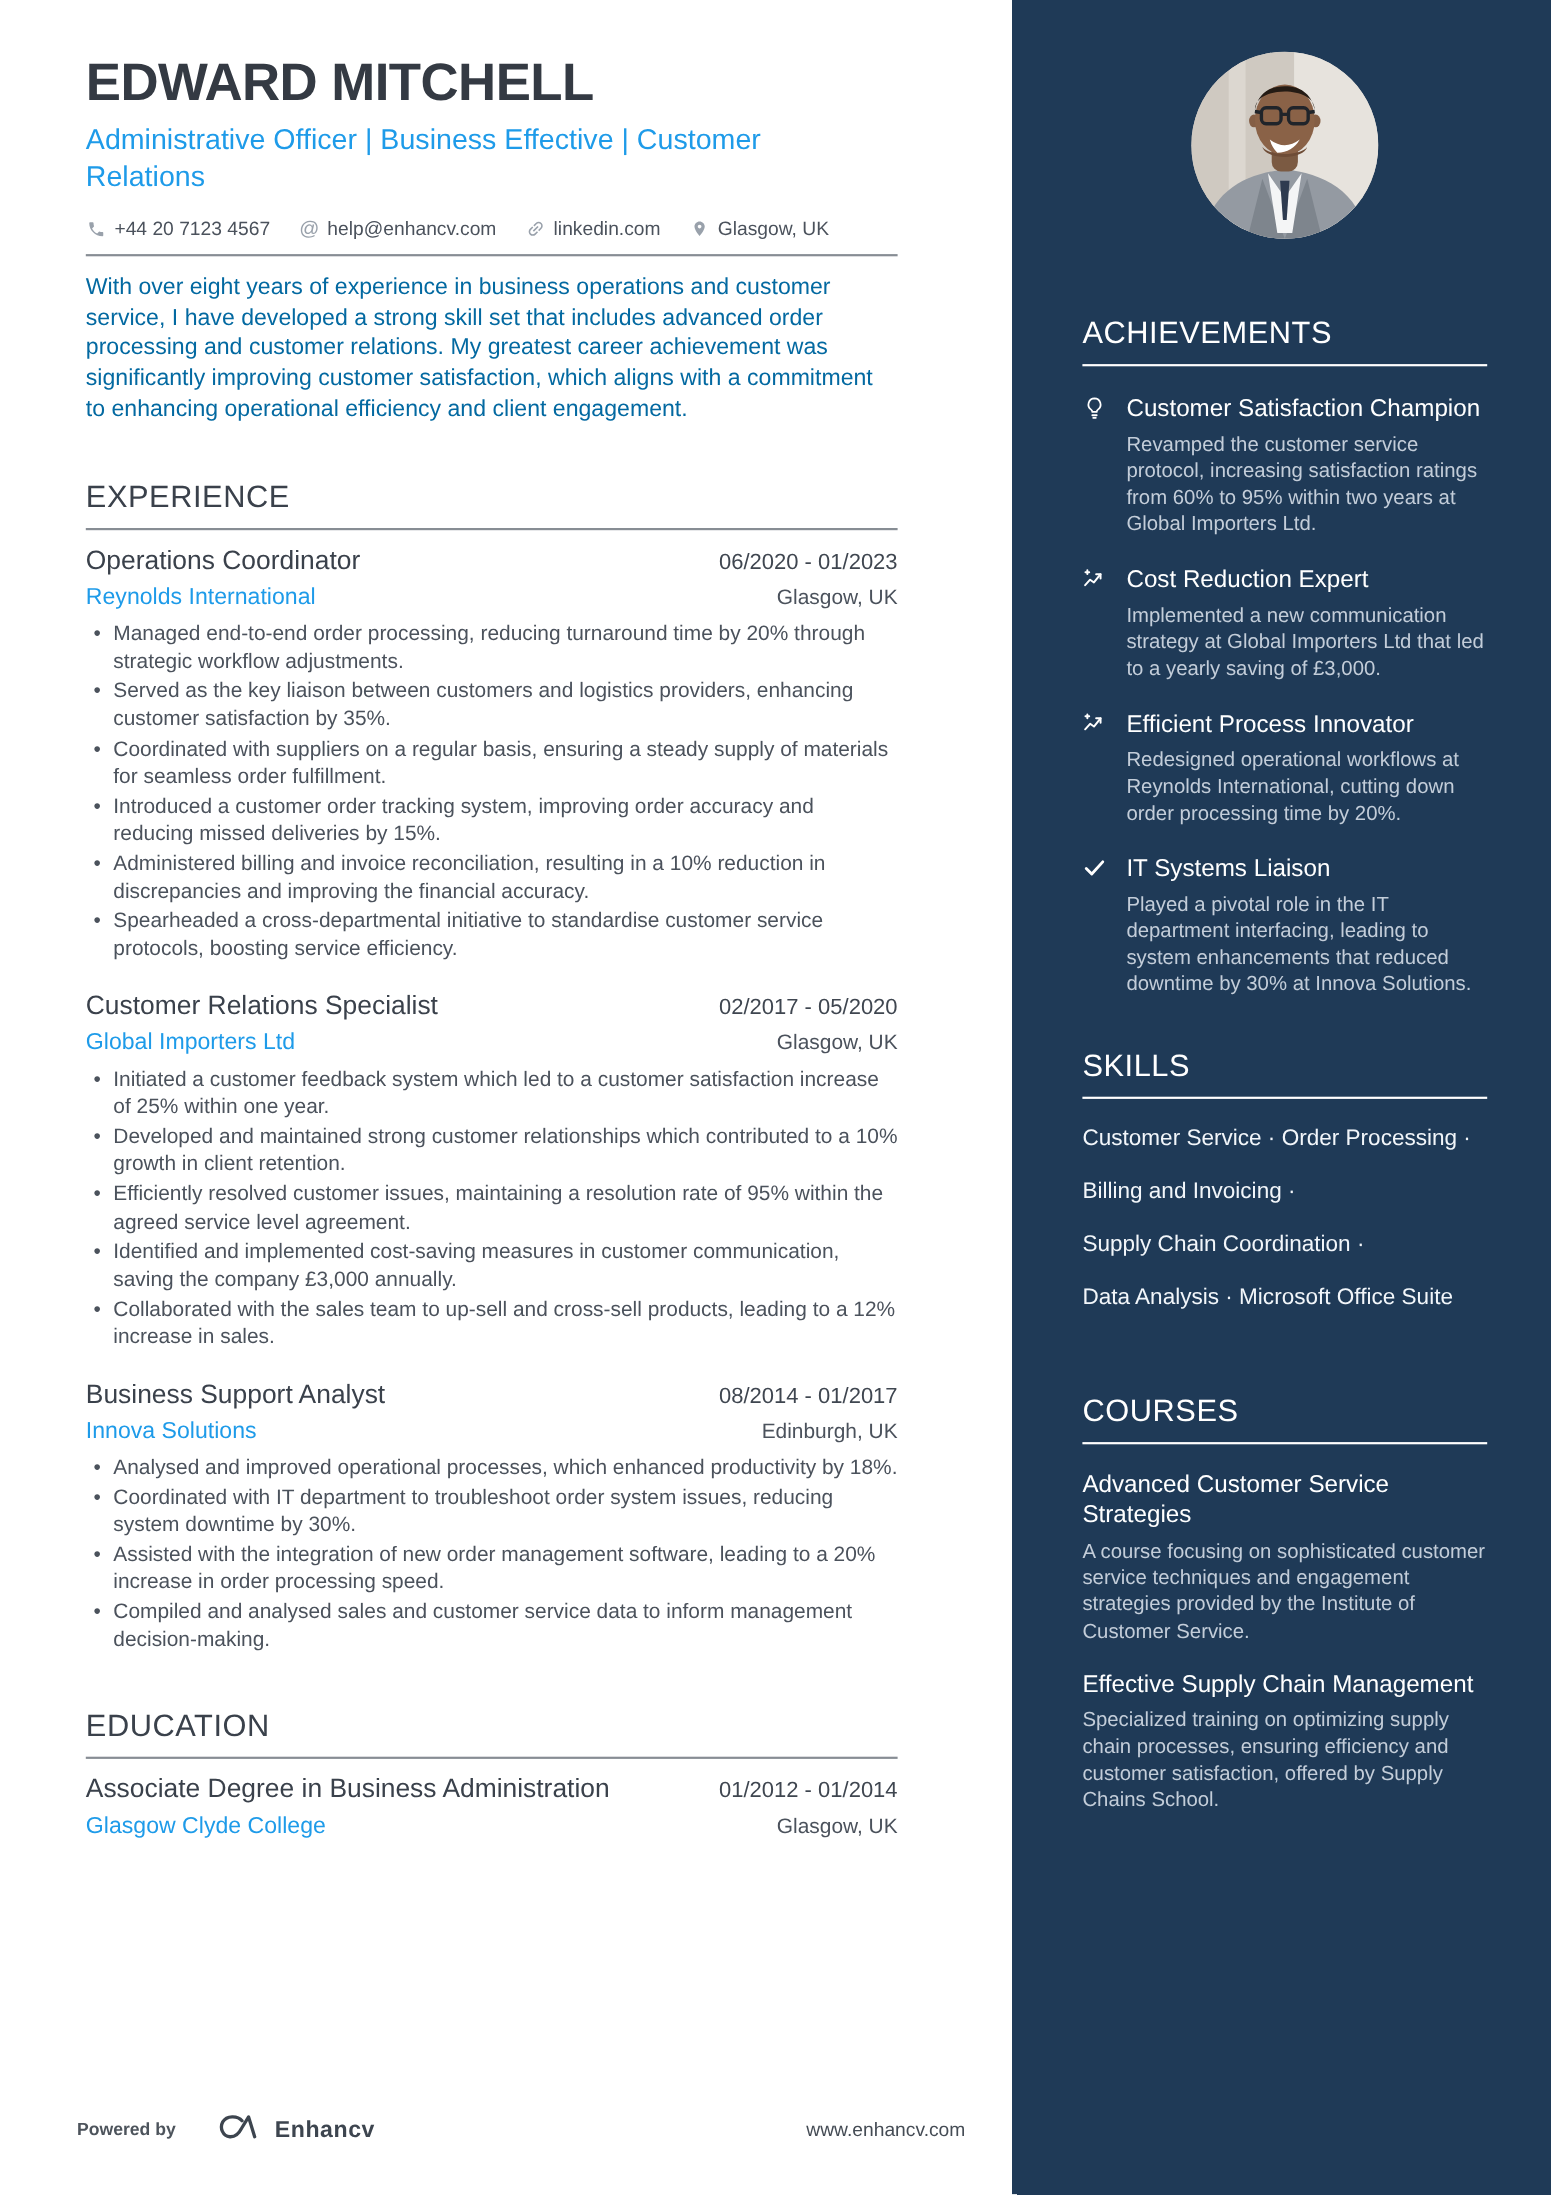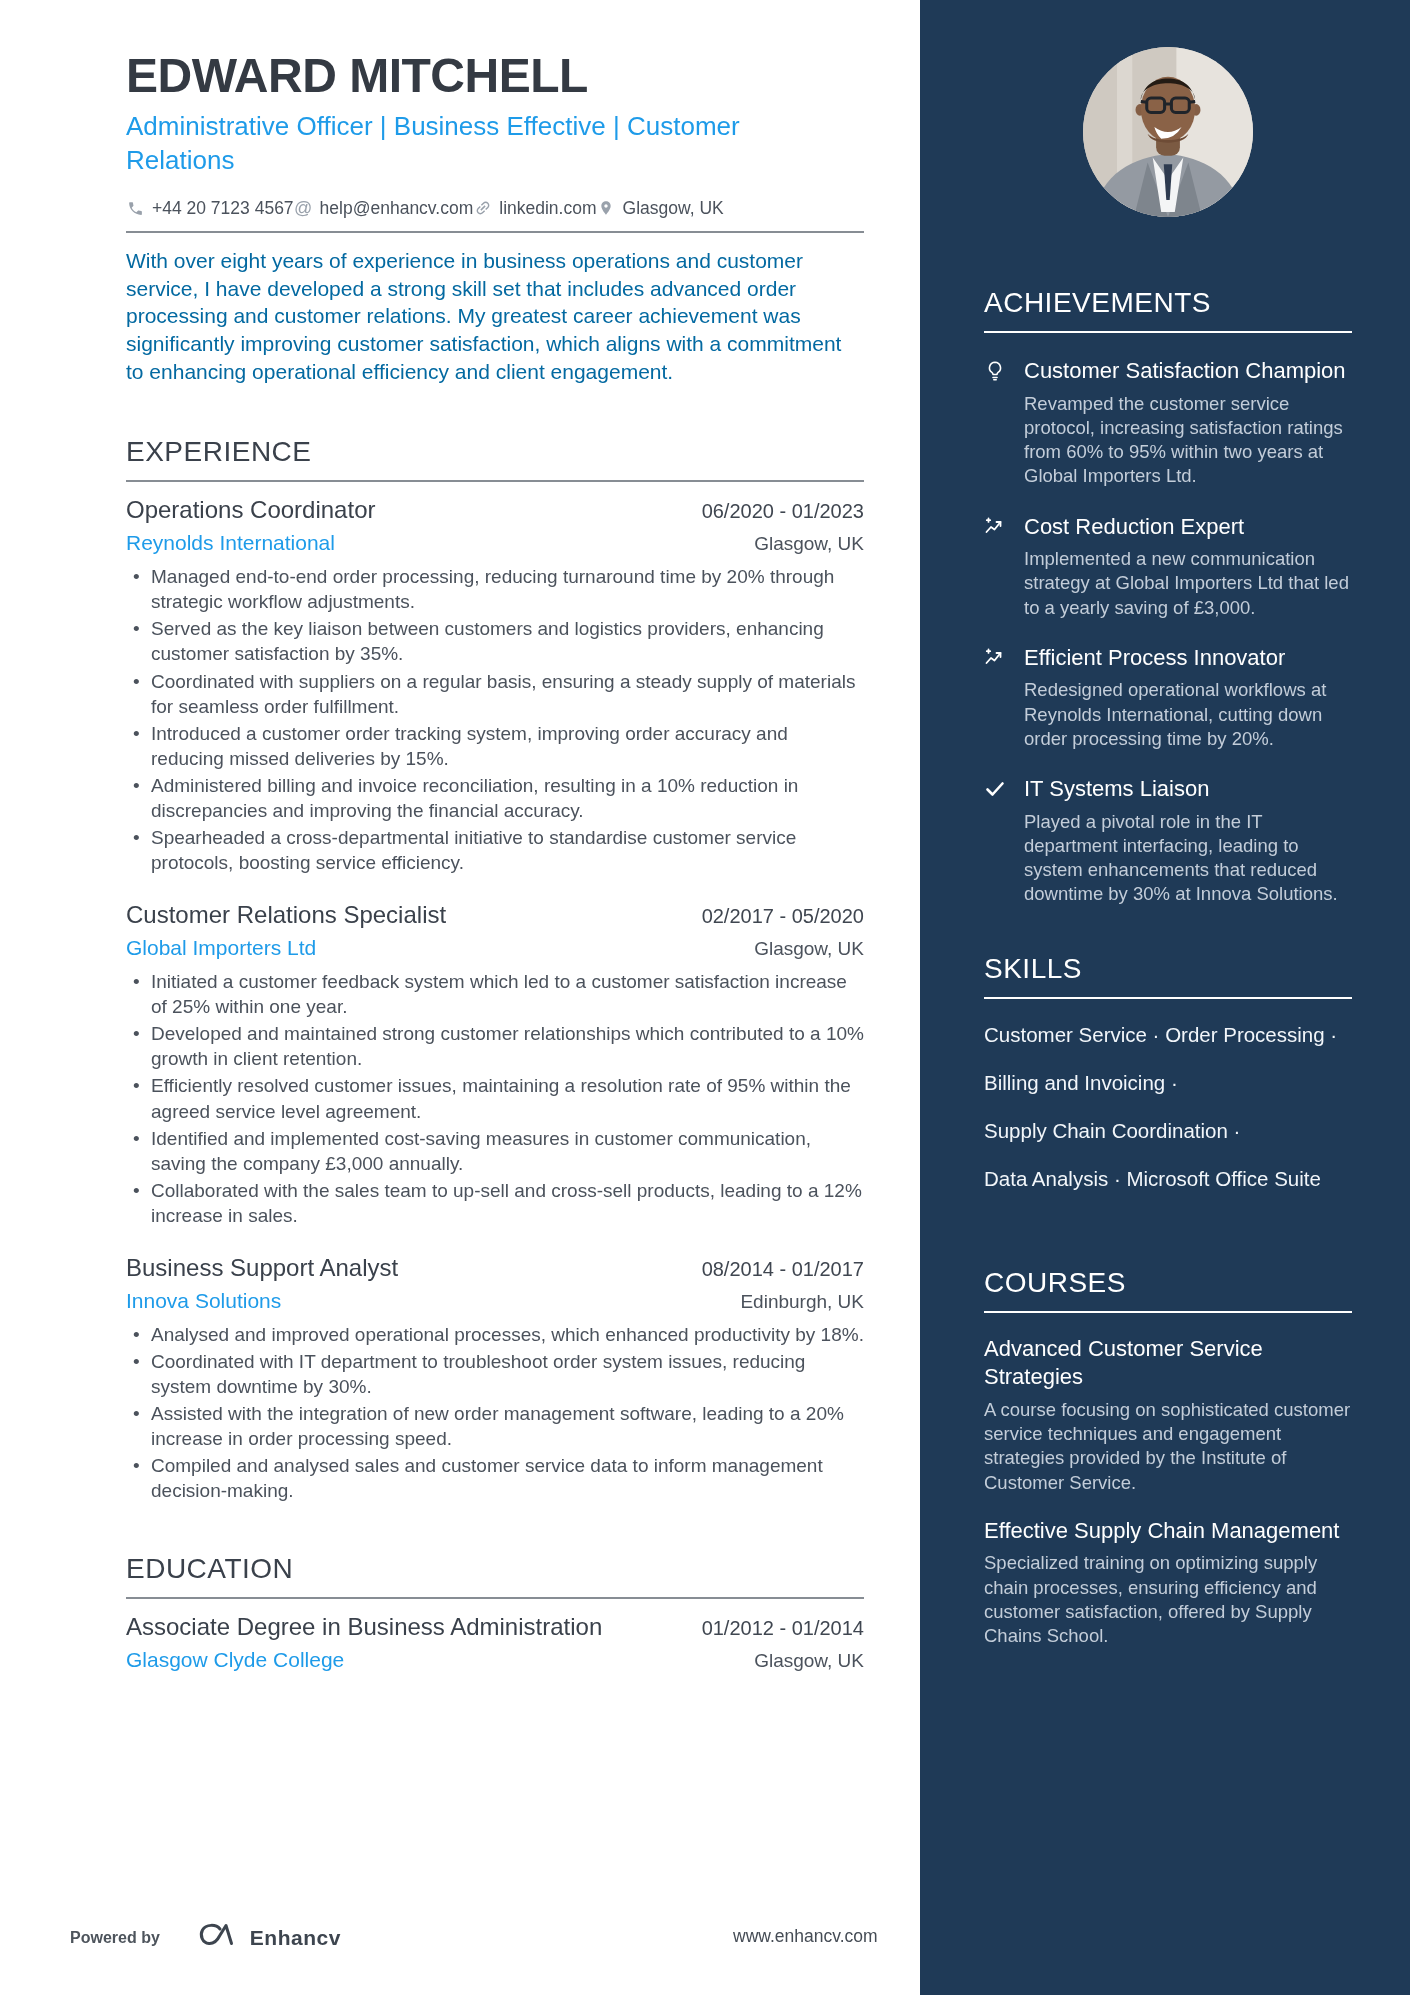--- a/index.html
+++ b/index.html
@@ -1,23 +1,23 @@
 <!DOCTYPE html>
 <html><head>
 <meta charset="utf-8">
 <title>Resume</title>
 <style>
   html,body{margin:0;padding:0;background:#ffffff;font-family:"Liberation Sans","DejaVu Sans",sans-serif;}
   .page{position:relative;width:1410px;height:1995px;background:#ffffff;overflow:hidden;}
 
   
-  .main{position:absolute;top:0;left:0;width:864px;box-sizing:border-box;padding:52px 48px 0 78px;margin-left:48px;}
+  .main{position:absolute;top:0;left:0;width:864px;box-sizing:border-box;padding:52px 48px 0 78px;}
   .name{font-size:48px;font-weight:bold;color:#343a43;letter-spacing:-0.5px;line-height:1;margin:0;}
   .headline{font-size:26px;color:#1e9be9;line-height:1.3;margin-top:10px;max-width:660px;}
-  .contact-row{display:flex;align-items:center;margin-top:20px;}
+  .contact-row{display:flex;align-items:center;gap:26px;margin-top:20px;}
   .contact-item{display:flex;align-items:center;gap:7px;font-size:17.5px;color:#4b525c;}
   .c-icon{display:inline-flex;width:19px;height:19px;align-items:center;justify-content:center;color:#99a1ab;}
   .c-icon svg{display:block;}
   .at-glyph{font-size:18px;color:#99a1ab;line-height:1;}
 
   h2.section{font-size:28px;font-weight:400;color:#3a414b;letter-spacing:0.5px;margin:0;}
   .main h2.section{margin-top:50px;}
   .main h2.first{margin-top:66px;}
   .rule{height:2px;background:#878d94;margin-top:12px;}
   .summary-text{font-size:21px;line-height:1.33;color:#0369a1;margin:14px 0 0;}

